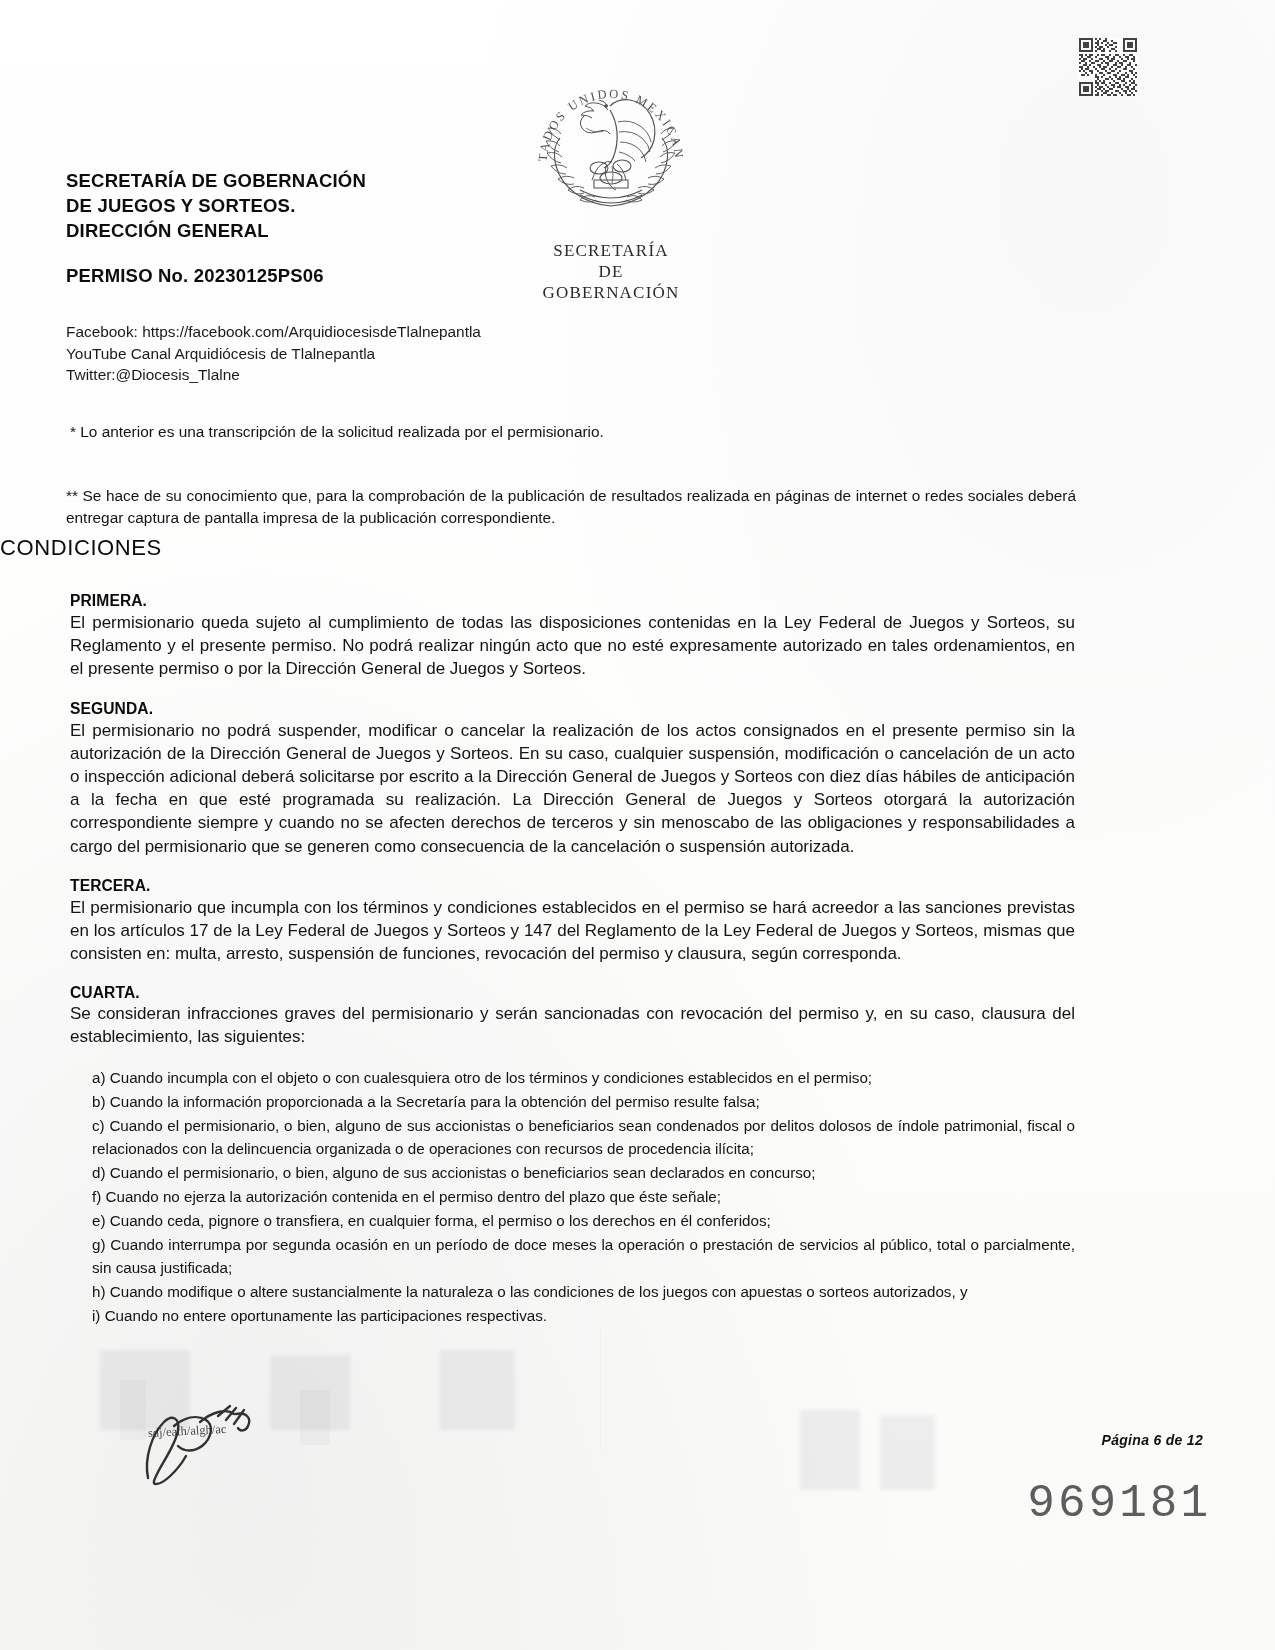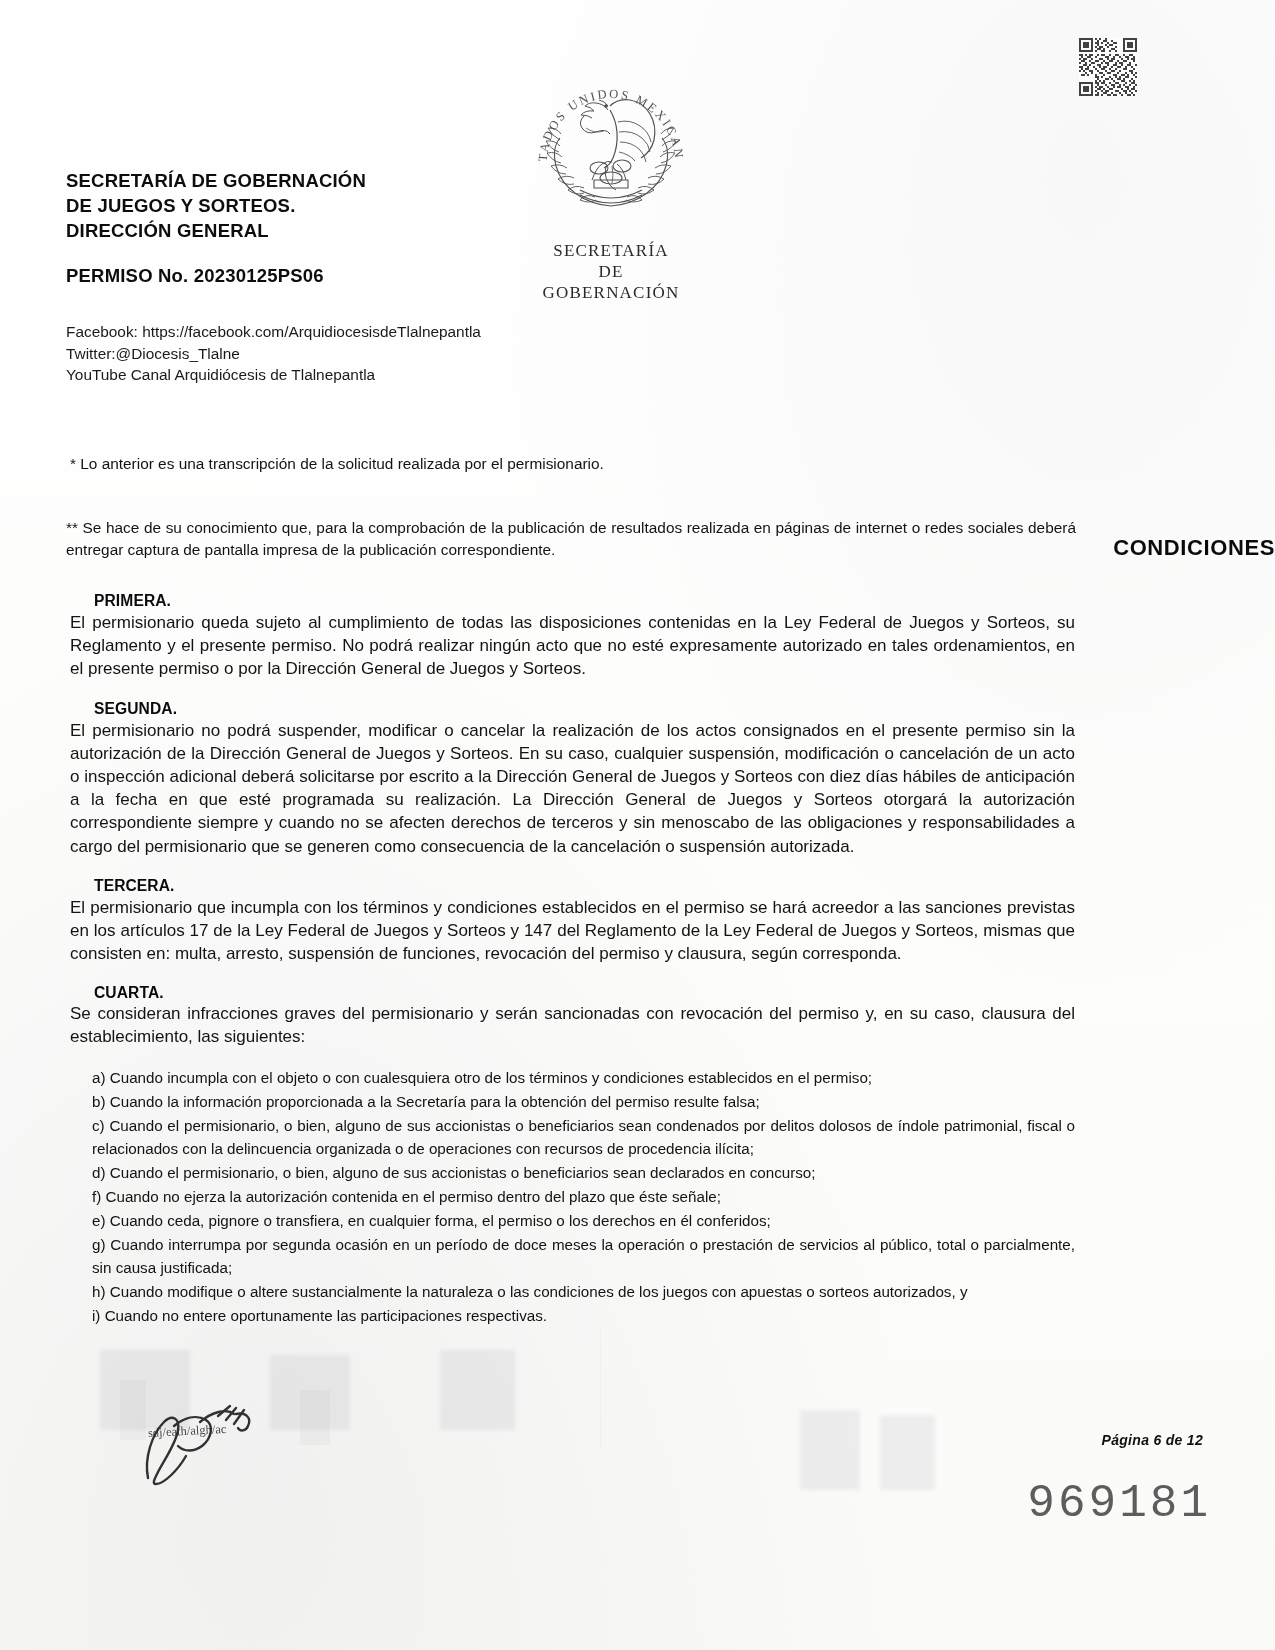--- a/index.html
+++ b/index.html
@@ -92,52 +92,50 @@
     line-height: 21.5px;
     color: #1a1a1a;
   }
 
   
   .note {
     position: absolute;
     font-size: 15.4px;
     line-height: 22px;
     color: #131313;
-    margin-top: 32px;
   }
   .note-single { left: 70px; top: 421px; width: 980px; }
   .note-double { left: 66px; top: 485px; width: 1010px; text-align: justify; }
 
   .condiciones-title {
     position: absolute;
     left: 0;
     top: 535px;
     width: 1275px;
-    text-align: right;
+    text-align: left;
     font-size: 22px;
-    font-weight: bold;
+    font-weight: normal;
     letter-spacing: .6px;
     color: #0b0b0b;
   }
 
   
   .clauses {
     position: absolute;
     left: 70px;
     top: 592px;
     width: 1005px;
   }
   .clause { margin-bottom: 19px; }
   .clause-title {
     font-size: 15.6px;
     font-weight: bold;
     color: #0b0b0b;
     margin-bottom: 1px;
     letter-spacing: .1px;
-    margin-left: 24px;
   }
   .clause-body {
     font-size: 17px;
     line-height: 23.2px;
     text-align: justify;
     color: #131313;
   }
   .clause-body.loose { line-height: 22.6px; }
 
   .sublist {
@@ -482,22 +480,22 @@
 
   <div class="header-block">
     <div class="org-line">SECRETARÍA DE GOBERNACIÓN</div>
     <div class="org-line">DE JUEGOS Y SORTEOS.</div>
     <div class="org-line">DIRECCIÓN GENERAL</div>
     <div class="permiso-line">PERMISO No. 20230125PS06</div>
   </div>
 
   <div class="contact-block">
     <div>Facebook: https://facebook.com/ArquidiocesisdeTlalnepantla</div>
+    <div>YouTube Canal Arquidiócesis de Tlalnepantla</div>
     <div>Twitter:@Diocesis_Tlalne</div>
-    <div>YouTube Canal Arquidiócesis de Tlalnepantla</div>
   </div>
 
   <div class="note note-single">* Lo anterior es una transcripción de la solicitud realizada por el permisionario.</div>
   <div class="note note-double">** Se hace de su conocimiento que, para la comprobación de la publicación de resultados realizada en páginas de internet o redes sociales deberá entregar captura de pantalla impresa de la publicación correspondiente.</div>
 
   <div class="condiciones-title">CONDICIONES</div>
 
   <div class="clauses">
 
     <div class="clause">

